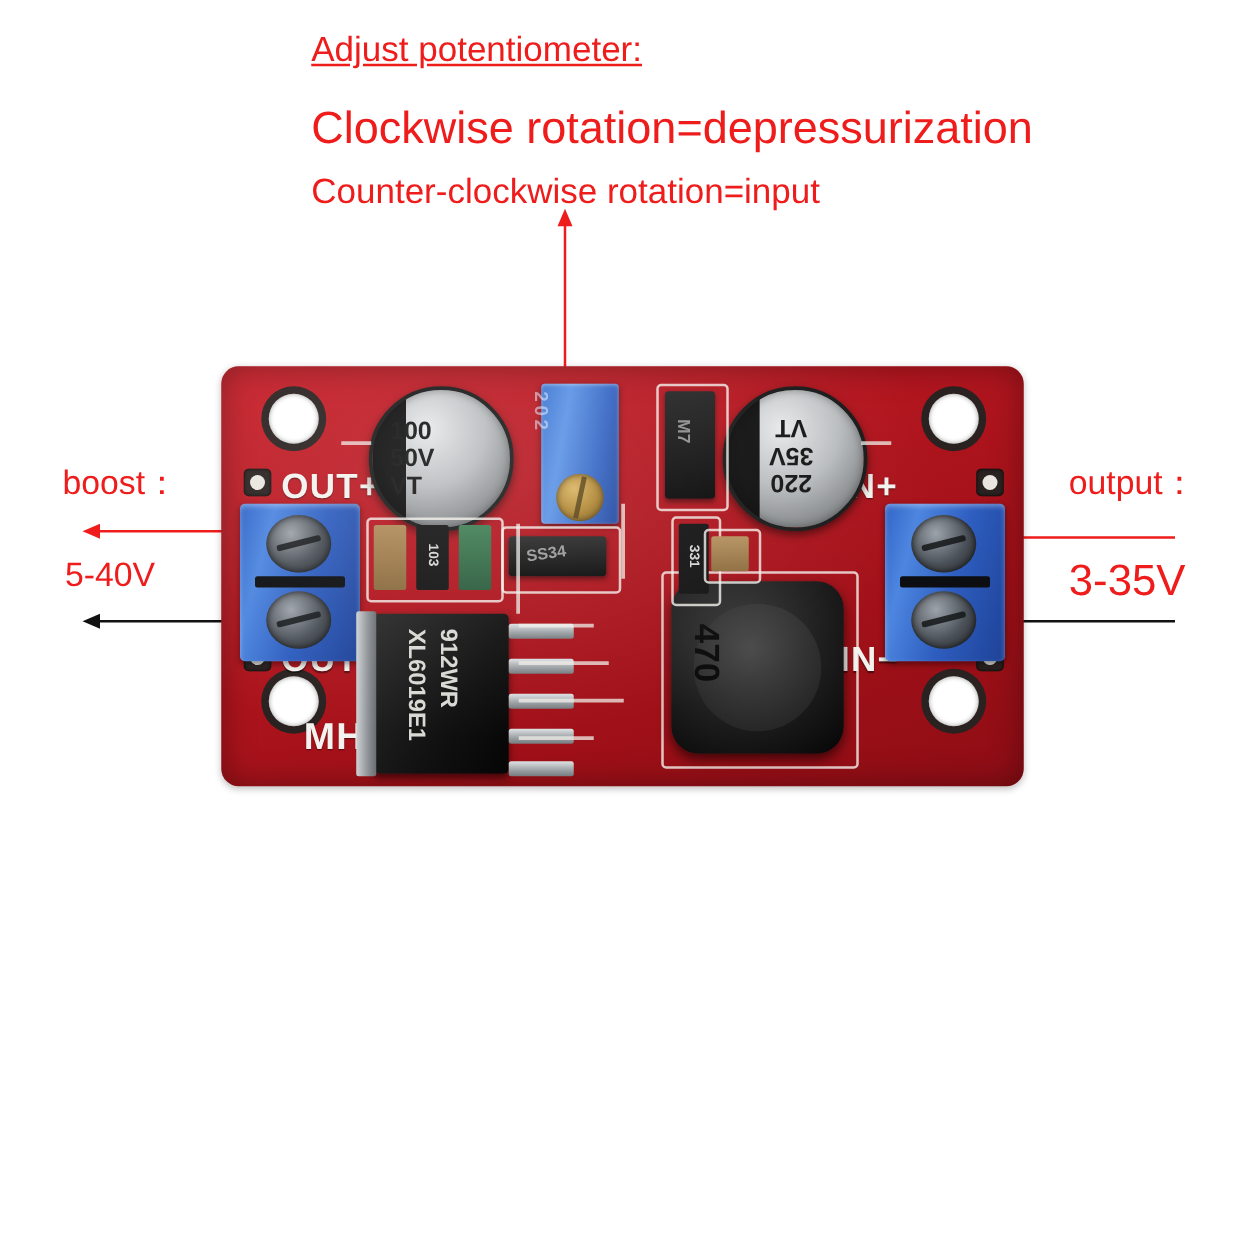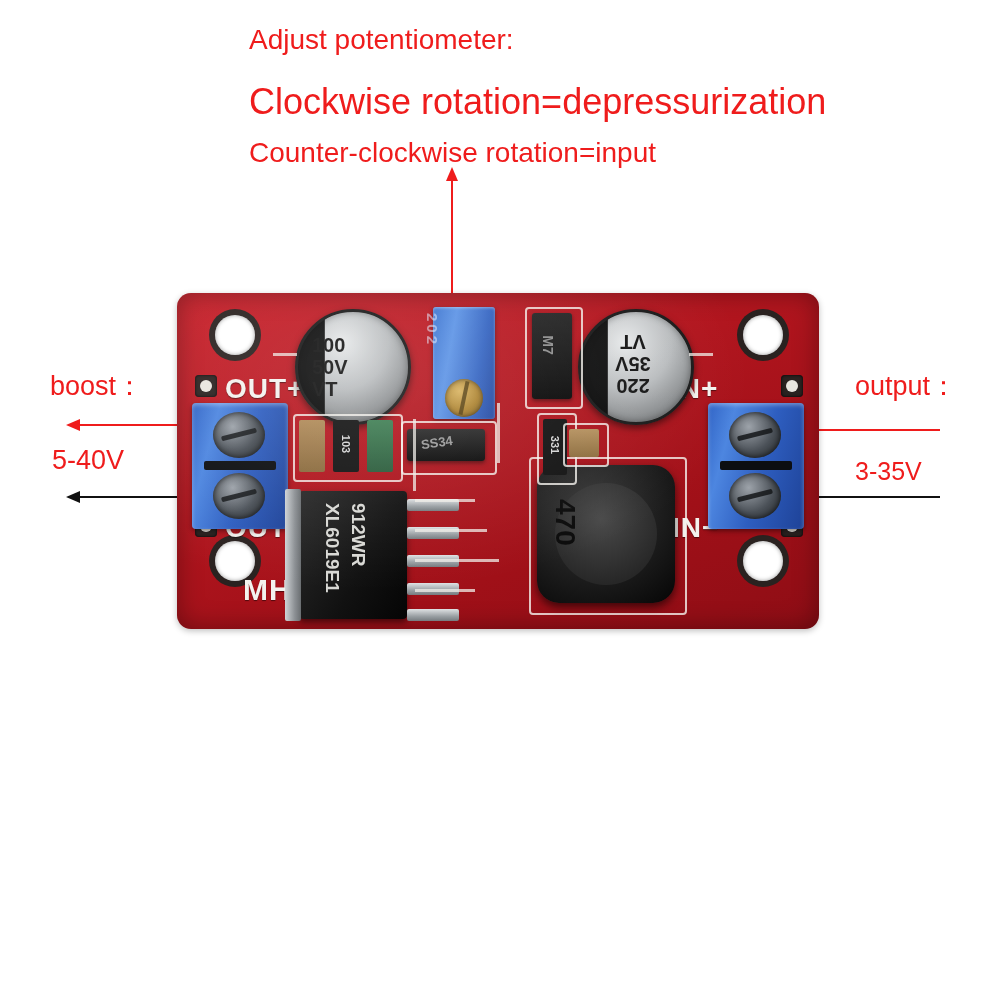--- a/index.html
+++ b/index.html
@@ -1,27 +1,27 @@
 <!DOCTYPE html>
 <html><head>
 <meta charset="utf-8">
 <style>
   html,body{margin:0;padding:0;background:#ffffff;}
   body{width:1000px;height:1000px;position:relative;overflow:hidden;
        font-family:"Liberation Sans","DejaVu Sans",sans-serif;}
 
   
   .anno{position:absolute;color:#ef1c1c;white-space:nowrap;font-weight:400;}
-  #anno-line-1{left:249px;top:24px;font-size:28px;}
+  #anno-line-1{left:249px;top:24px;font-size:28px;text-decoration:underline;}
   #anno-line-2{left:249px;top:81px;font-size:36px;}
   #anno-line-3{left:249px;top:137px;font-size:28px;}
   #label-output{left:50px;top:368px;font-size:27px;}
   #label-output-range{left:52px;top:445px;font-size:27px;}
   #label-input{left:855px;top:368px;font-size:27px;}
-  #label-input-range{left:855px;top:457px;font-size:25px;}
+  #label-input-range{left:855px;top:445px;font-size:35px;}
 
   
   .arrow-line{position:absolute;}
   #arrow-pot{left:451px;top:172px;width:2px;height:136px;background:#ef1c1c;}
   #arrow-pot-head{position:absolute;left:446px;top:167px;width:0;height:0;
      border-left:6px solid transparent;border-right:6px solid transparent;
      border-bottom:14px solid #ef1c1c;}
   #arrow-out-pos{left:75px;top:424px;width:148px;height:2px;background:#ef1c1c;}
   #arrow-out-pos-head{position:absolute;left:66px;top:419px;width:0;height:0;
      border-top:6px solid transparent;border-bottom:6px solid transparent;

